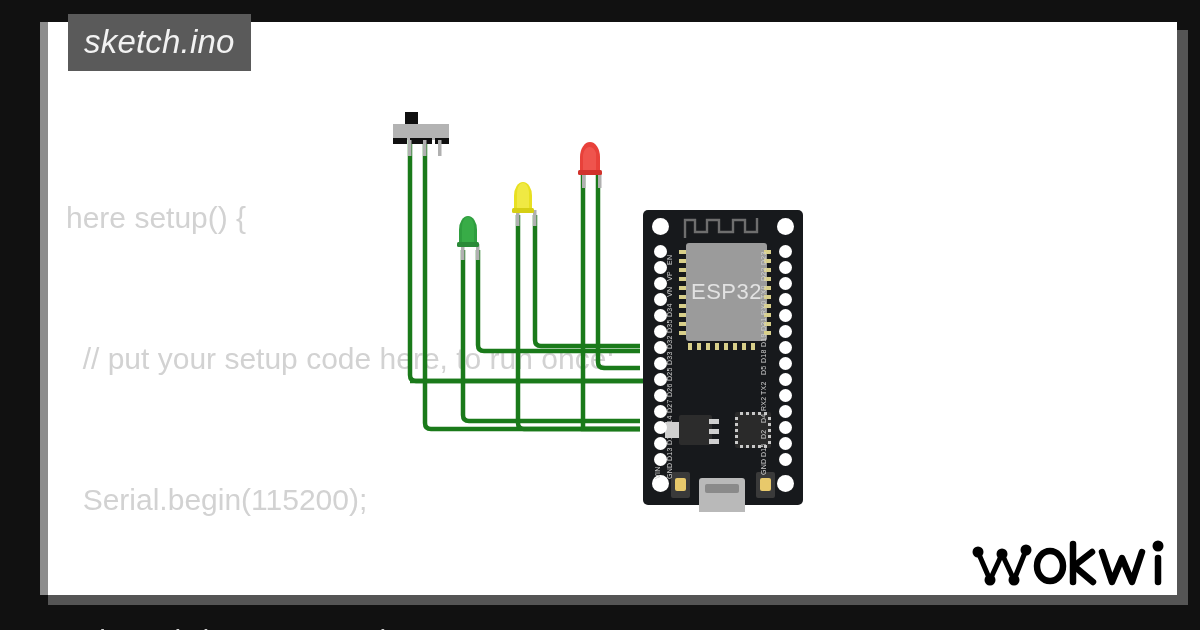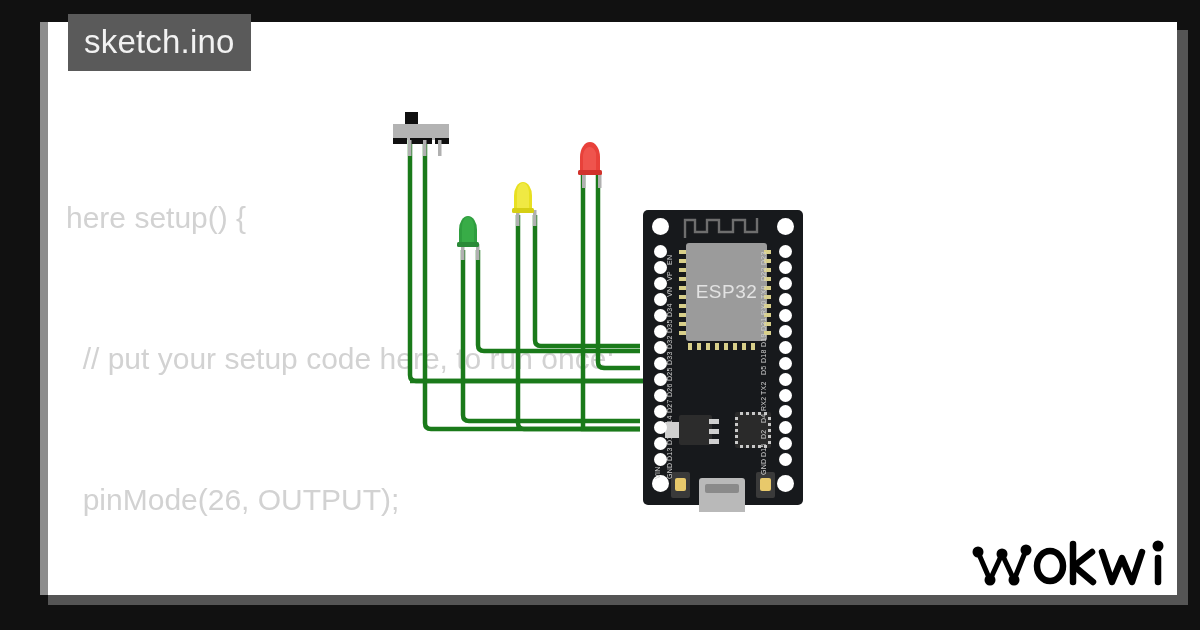--- a/index.html
+++ b/index.html
@@ -30,20 +30,21 @@
   
   .file-tab{
     position:absolute;left:68px;top:14px;
     background:#5a5a5a;
     color:#f2f2f2;
     font-size:33px;
     line-height:1;
     padding:11px 16px 13px 16px;
     letter-spacing:0.2px;
     white-space:nowrap;
+    font-style:italic;
   }
 
   
   .code{
     position:absolute;left:66px;top:100px;width:640px;
     color:#d2d2d2;
     font-size:30px;
     line-height:47px;
     white-space:pre;
     user-select:none;
@@ -90,21 +91,21 @@
     color:#cfcfcf;font-size:7px;line-height:7px;
     transform:rotate(-90deg);
     transform-origin:left bottom;
     white-space:nowrap;
     letter-spacing:0.3px;
     font-family:"Liberation Sans", sans-serif;
   }
   .esp-chip{
     position:absolute;left:43px;top:33px;width:81px;height:98px;
     background:#9b9b9b;border-radius:3px;
-    color:#e2e2e2;font-size:19px;
+    color:#e2e2e2;font-size:22px;
     display:flex;align-items:center;justify-content:center;
     letter-spacing:0.5px;
   }
   .chip-pads{position:absolute;}
   .ant{
     position:absolute;left:40px;top:4px;width:80px;height:25px;
   }
   .regulator{
     position:absolute;left:36px;top:205px;width:33px;height:30px;
     background:#2c2c2c;border-radius:2px;
@@ -139,20 +140,21 @@
 
 <div id="stage">
 
   <div class="panel-shadow"></div>
   <div class="panel"></div>
   <div class="panel-edge"></div>
 
   <div class="code">
     <div>here setup() {</div>
     <div>  // put your setup code here, to run once:</div>
+    <div>  Serial.begin(115200);</div>
     <div>  pinMode(26, OUTPUT);</div>
     
     
     
     
     
     
     
   </div>
 

